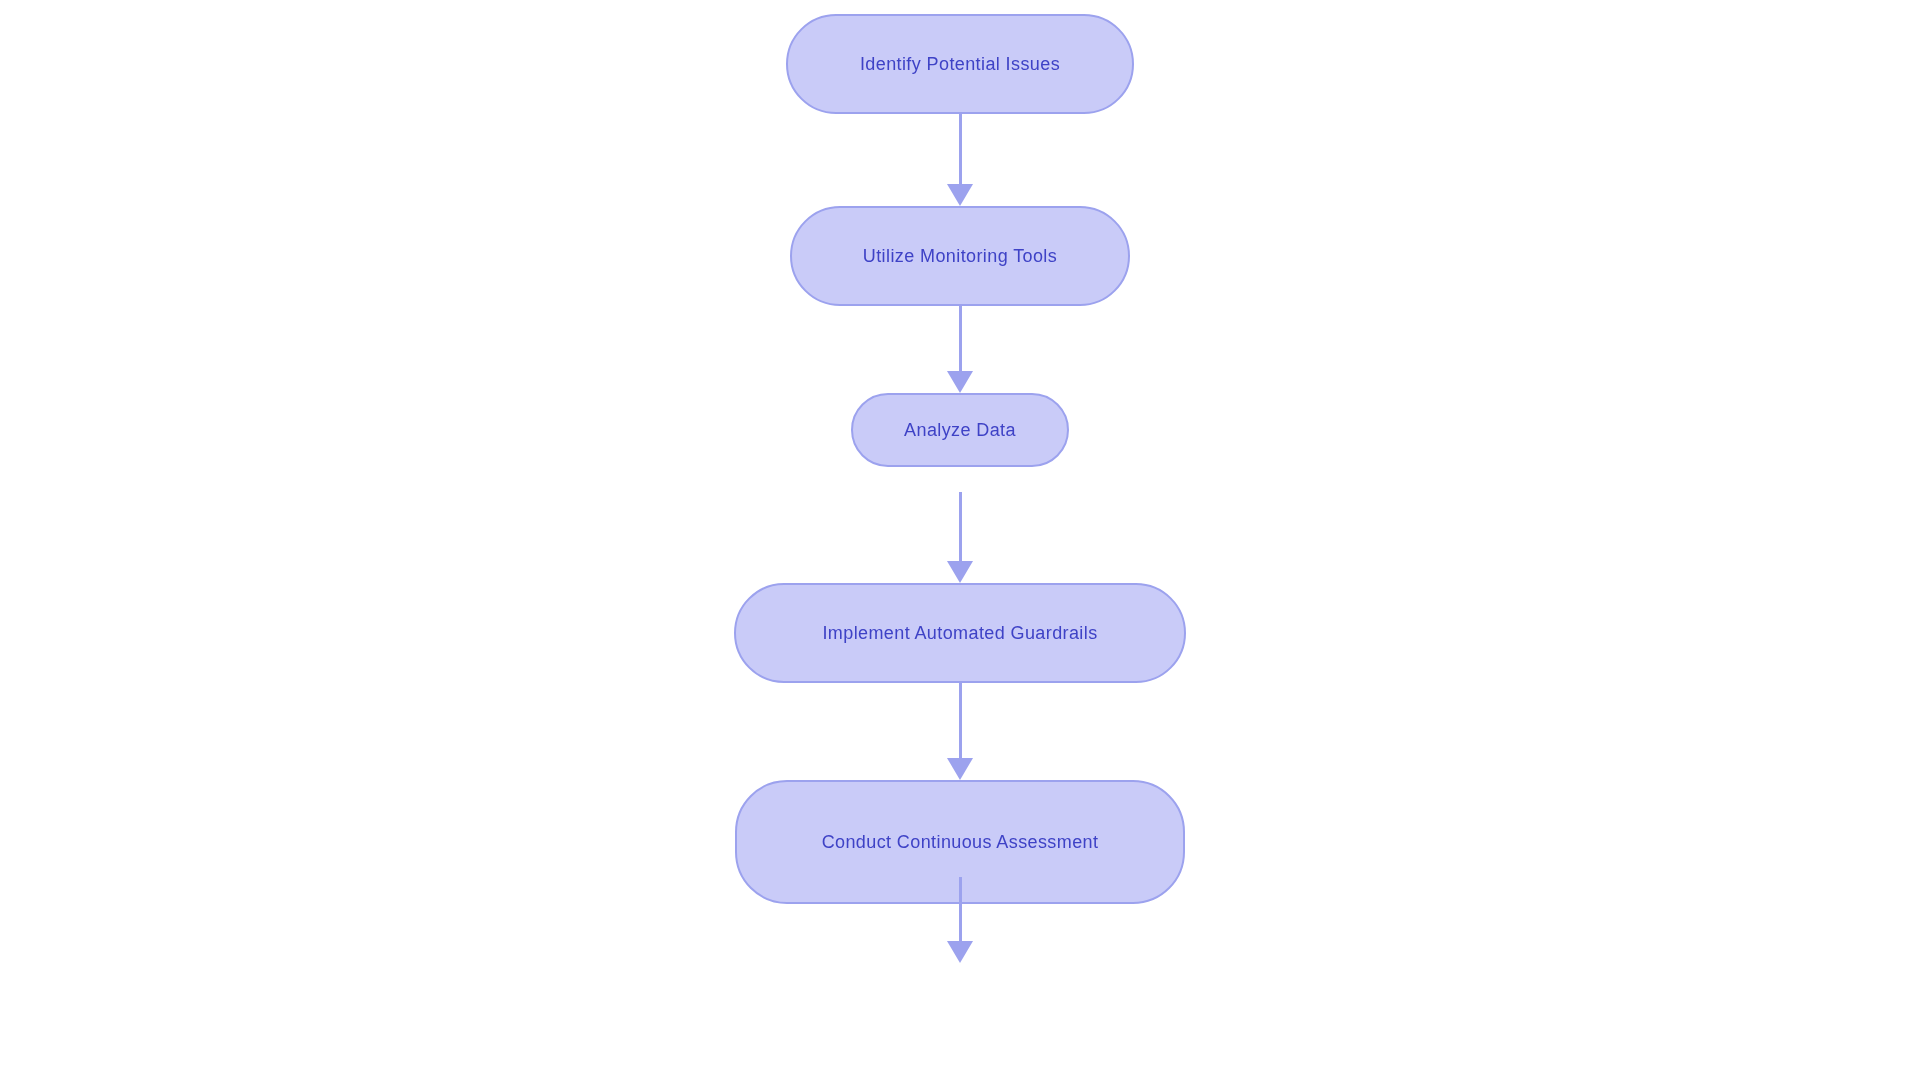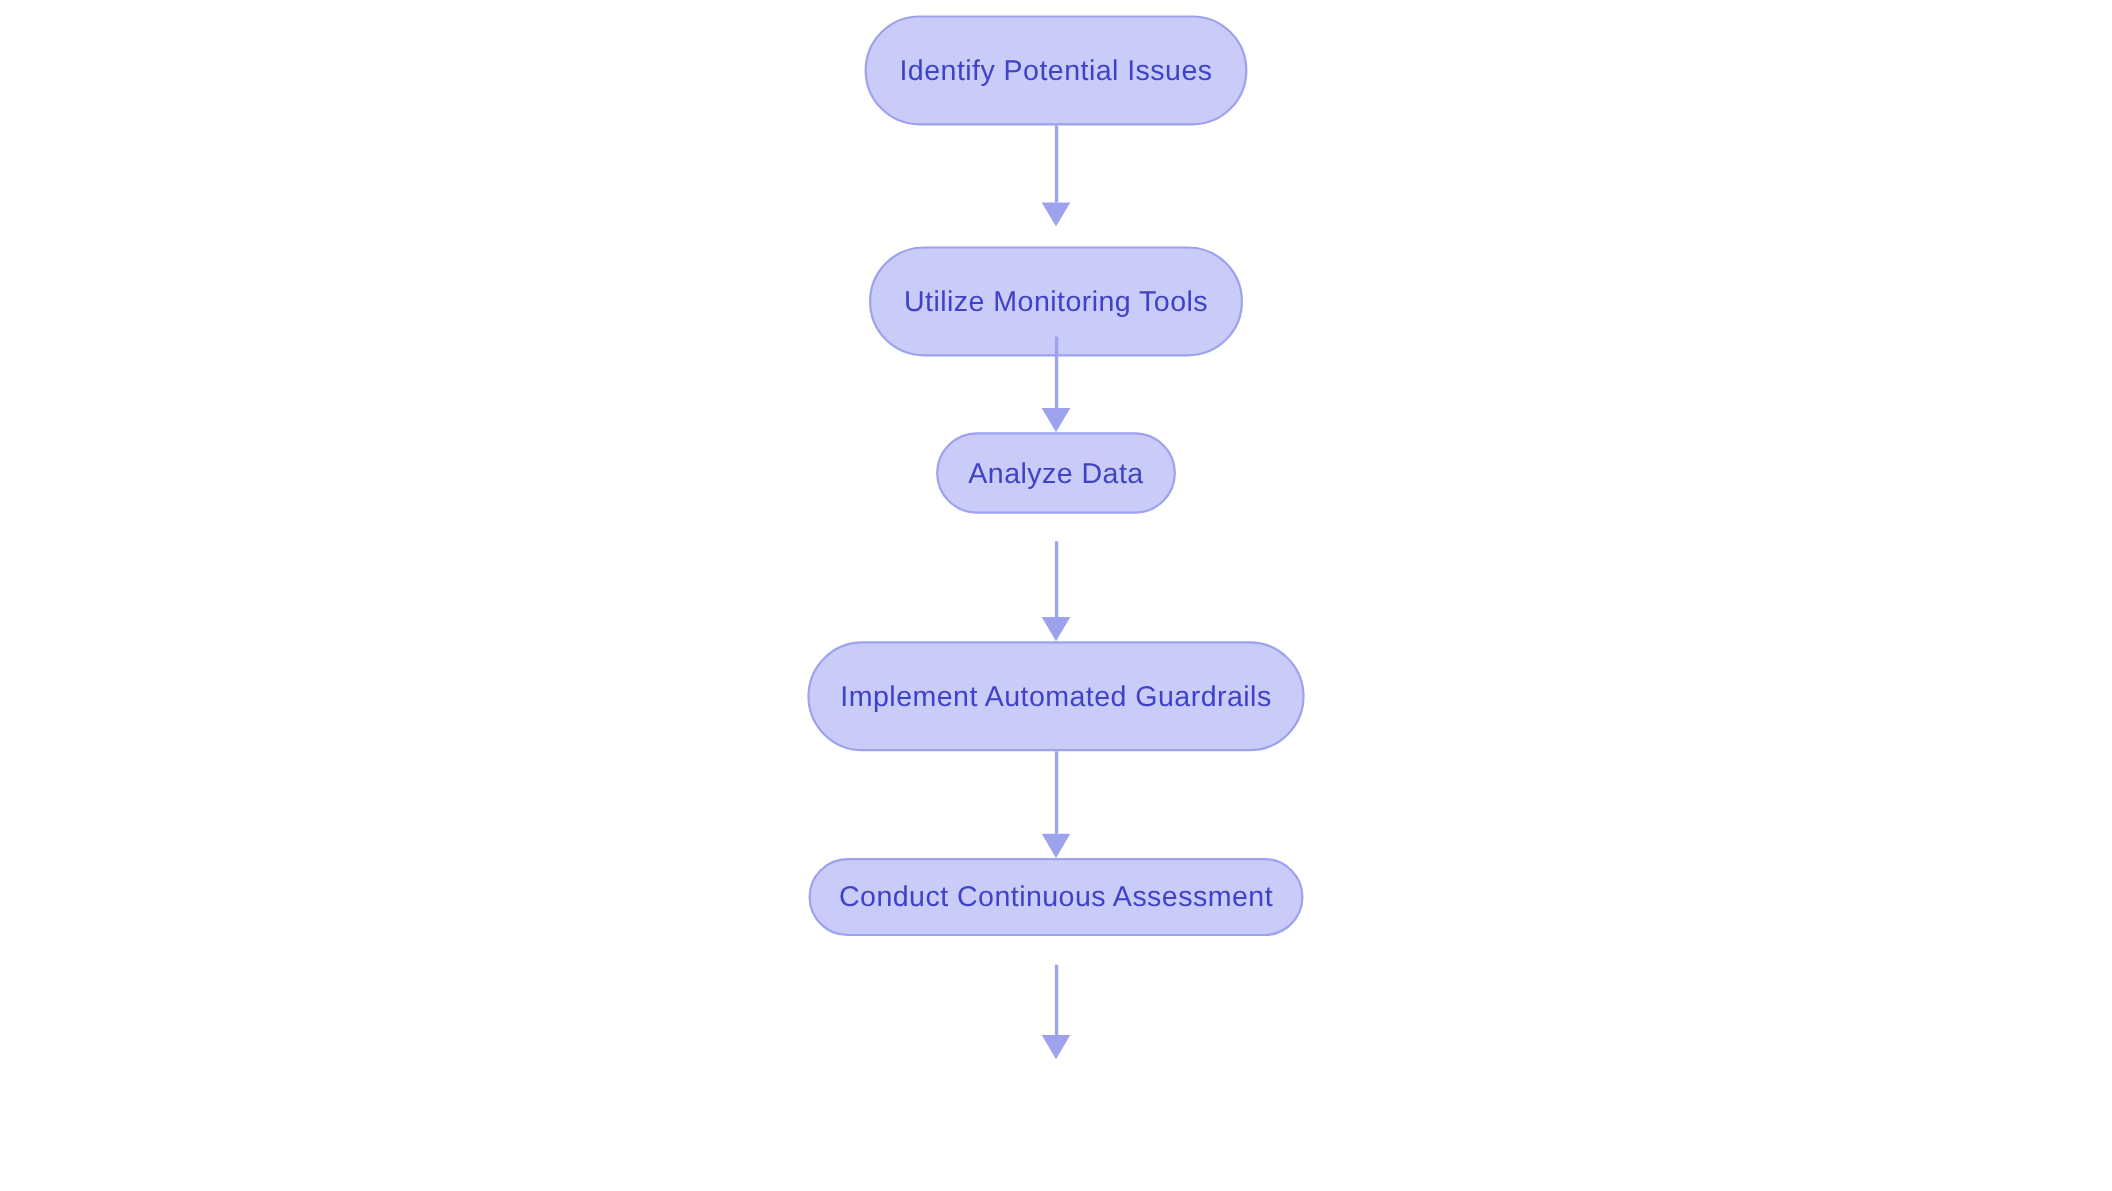--- a/index.html
+++ b/index.html
@@ -20,29 +20,29 @@
     left:50%;
     transform:translateX(-50%);
     height:100px;
     border-radius:52px;
     background:var(--node-fill);
     border:2px solid var(--node-border);
     display:flex;
     align-items:center;
     justify-content:center;
     color:var(--node-text);
-    font-size:26px;
+    font-size:18px;
     letter-spacing:0.4px;
     white-space:nowrap;
   }
   .n1{top:14px;width:348px;}
-  .n2{top:224px;width:340px;justify-content:center;}
+  .n2{top:206px;width:340px;justify-content:center;}
   .n3{top:393px;width:218px;height:74px;}
   .n4{top:583px;width:452px;text-align:right;}
-  .n5{top:780px;width:450px;height:71px;}
+  .n5{top:780px;width:450px;height:124px;}
   .n6{top:963px;width:320px;height:104px;}
 
   .arrow{
     position:absolute;
     left:50%;
     transform:translateX(-50%);
     display:flex;
     flex-direction:column;
     align-items:center;
   }

